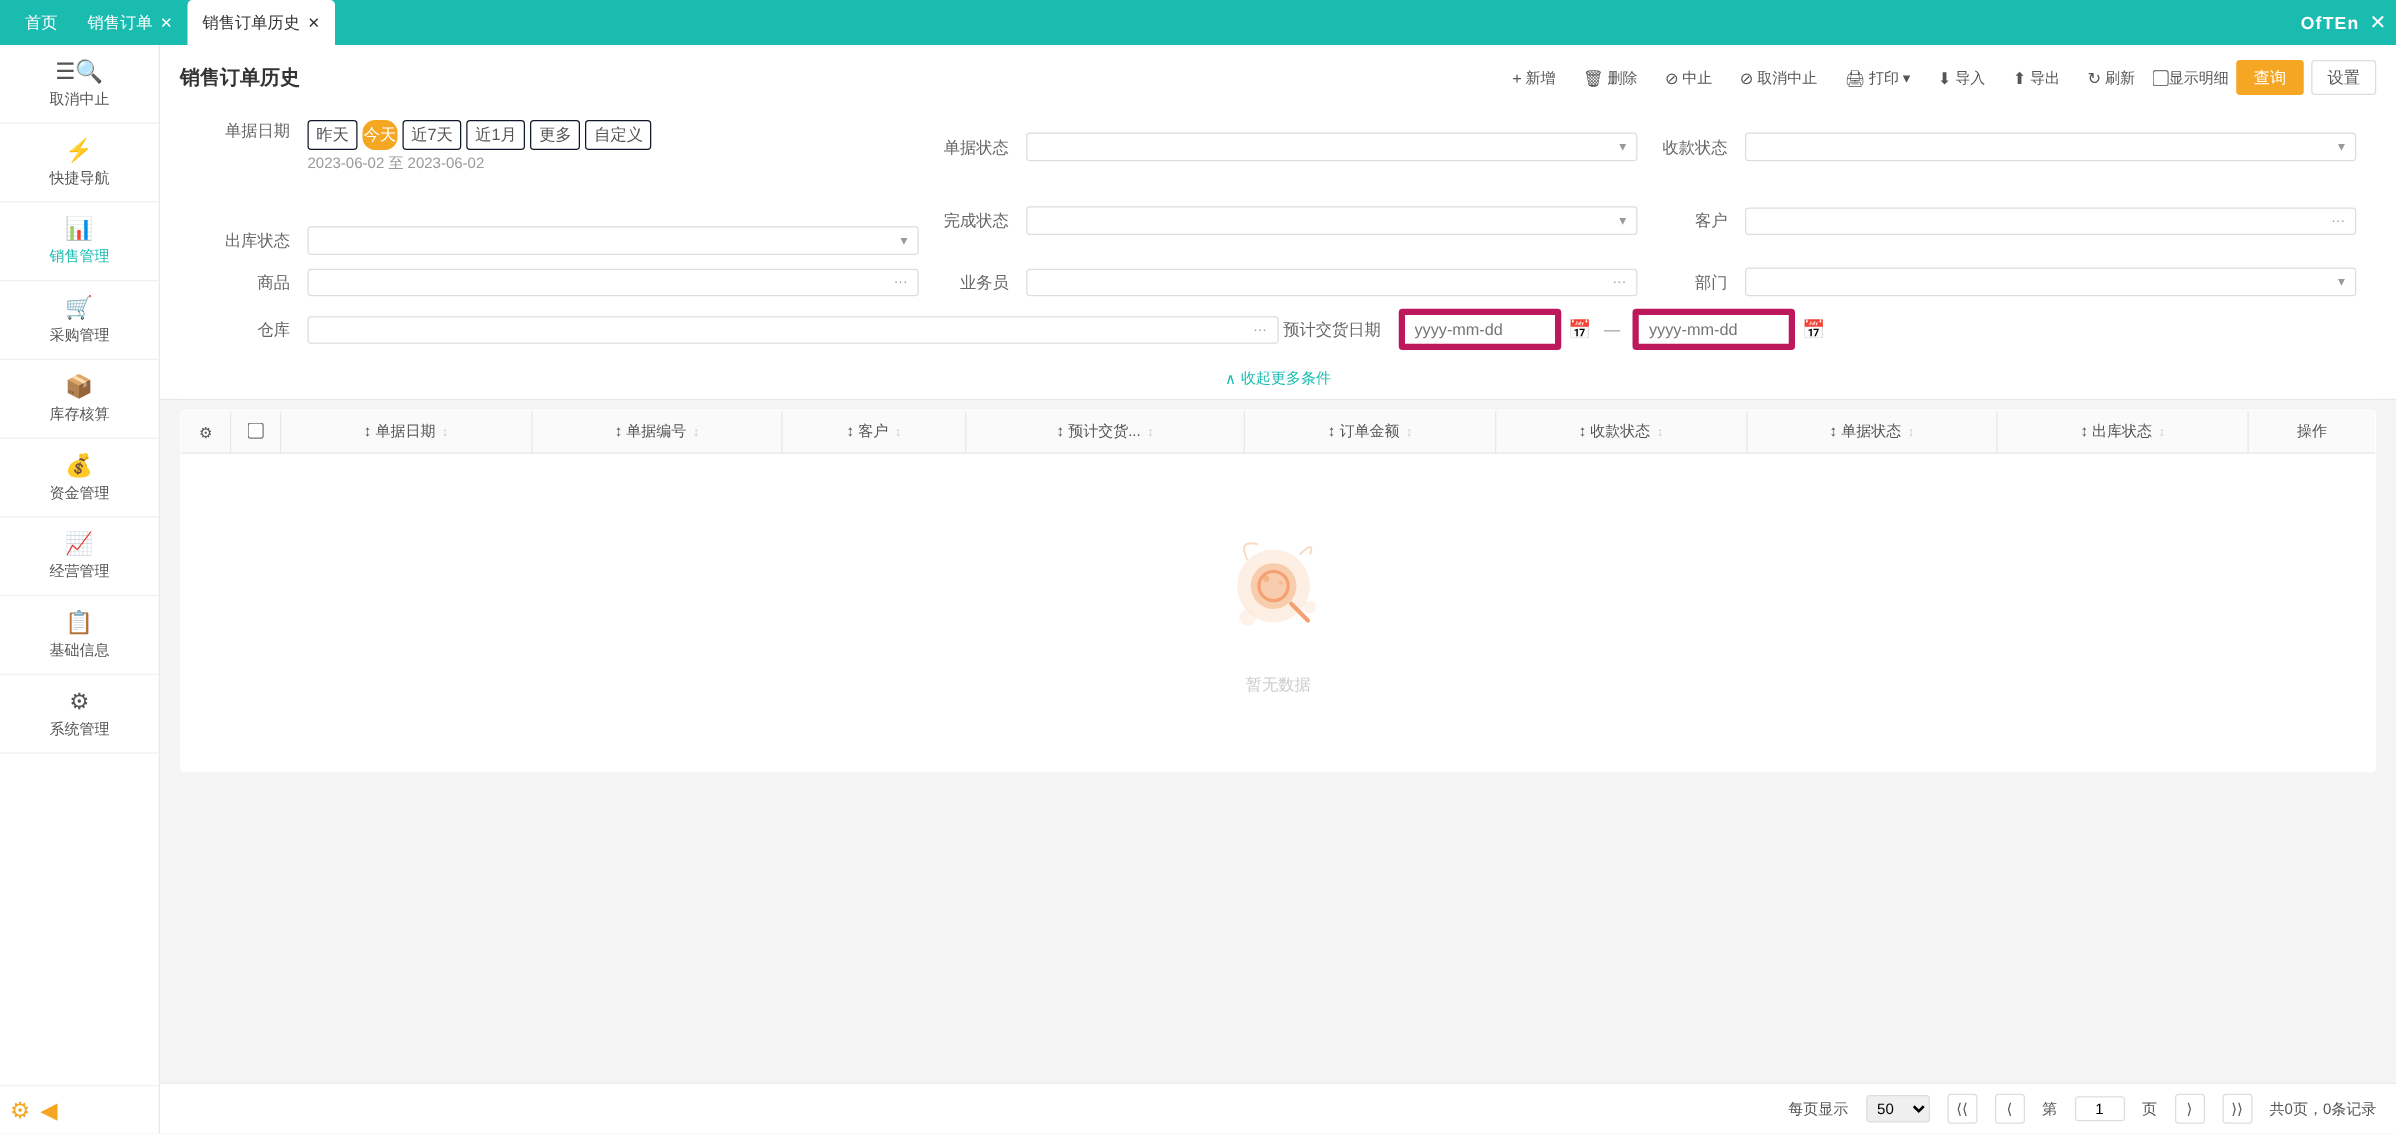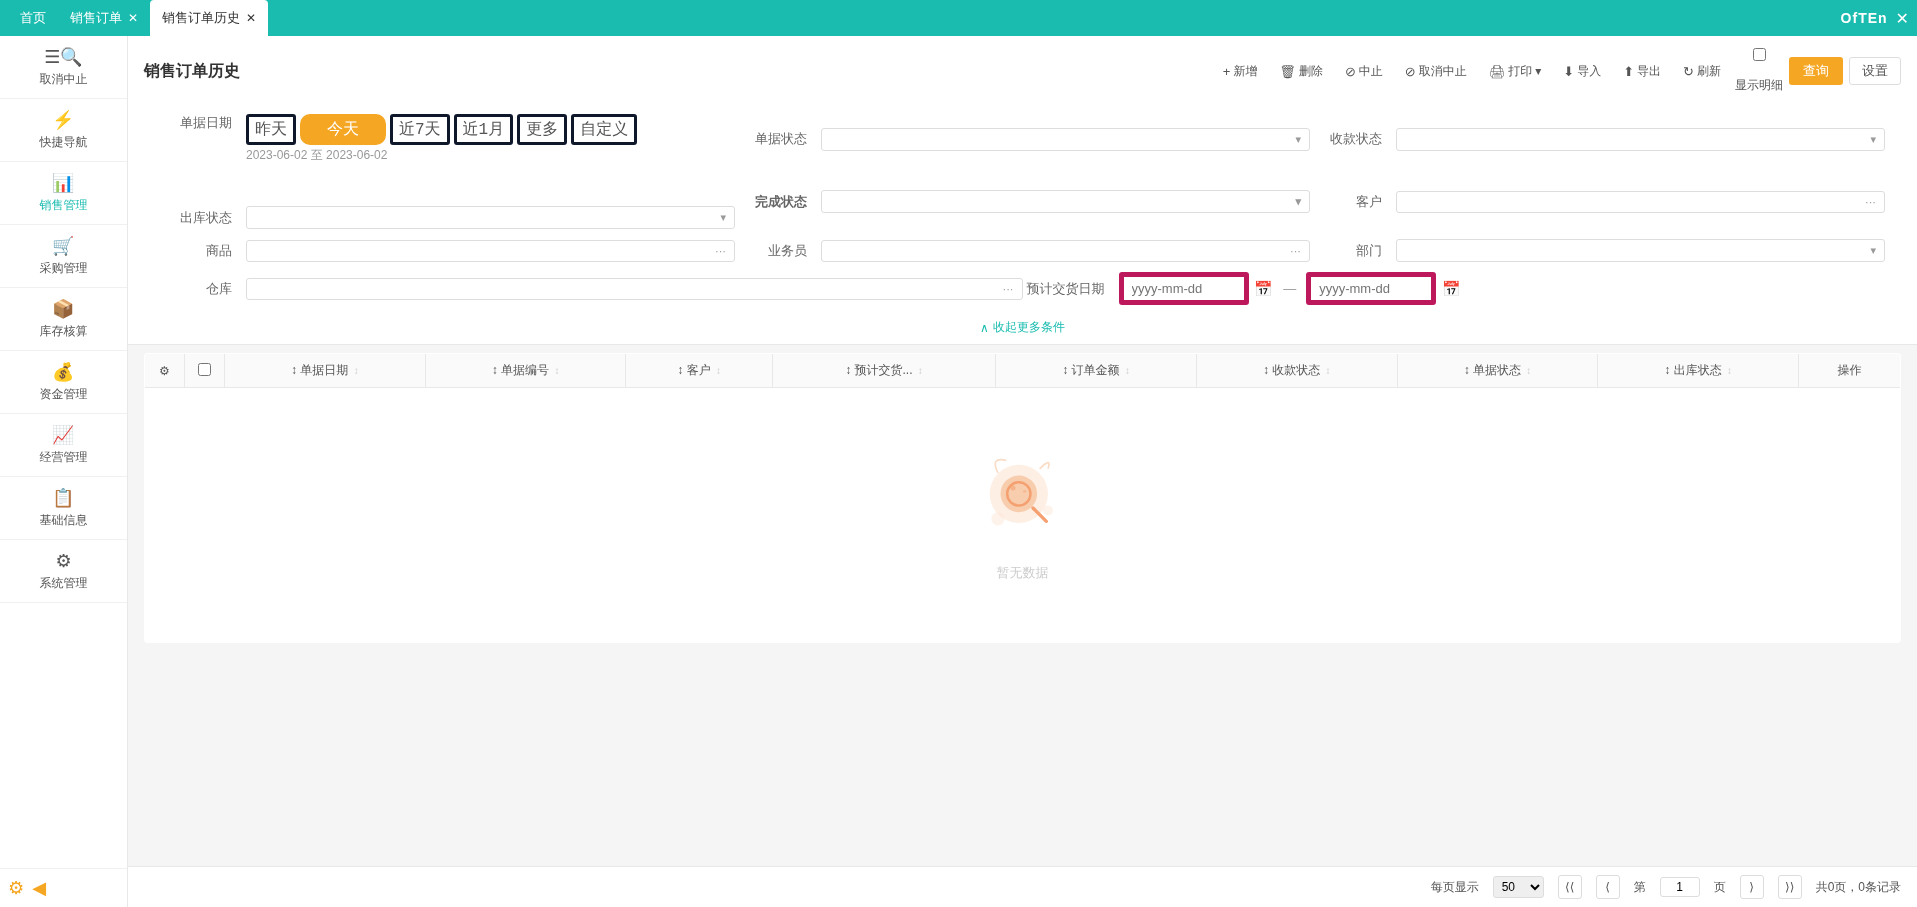--- a/index.html
+++ b/index.html
@@ -160,25 +160,24 @@
       color: #555;
       border: 1px solid #ddd;
       padding: 4px 12px;
       border-radius: 3px;
       cursor: pointer;
       font-size: 13px;
     }
     .checkbox-label {
       display: flex;
       align-items: center;
-      gap: 16px;
-      font-size: 12px;
-      color: #555;
-      cursor: pointer;
-      flex-direction: column;
+      gap: 0;
+      font-size: 12px;
+      color: #555;
+      cursor: pointer;
     }
 
     
     .filter-area {
       padding: 8px 16px 0 16px;
       background: #fff;
     }
     .filter-row {
       display: flex;
       align-items: center;
@@ -193,34 +192,33 @@
       text-align: right;
       padding-right: 8px;
     }
     .date-quick-btns {
       display: flex;
       align-items: center;
       gap: 4px;
     }
     .date-quick-btn {
       padding: 2px 6px;
-      border: 3px solid #0f172a;
-      border-radius: 3px;
-      background: #fff;
-      font-size: 16px;
-      cursor: pointer;
-      color: #555;
-      font-family: Liberation Mono, monospace;
+      border: 1px solid #0f172a;
+      border-radius: 3px;
+      background: #fff;
+      font-size: 13px;
+      cursor: pointer;
+      color: #555;
     }
     .date-quick-btn.active {
       background: #f5a623;
       color: #fff;
       border-color: #f5a623;
       border-radius: 10px;
-      padding: 2px 24px;
+      padding: 2px 0;
     }
     .date-range-text {
       font-size: 12px;
       color: #999;
       margin-top: 2px;
     }
     .filter-select {
       flex: 1;
       border: 1px solid #ddd;
       border-radius: 3px;
@@ -505,21 +503,21 @@
         </div>
 
         <div class="filter-row">
           <div style="display:flex;align-items:center;flex:1;gap:6px;margin-top:32px;">
             <span class="filter-label">出库状态</span>
             <div class="filter-select" style="flex:1;">
               <span></span>
               <span class="arrow">▾</span>
             </div>
           </div>
-          <div style="display:flex;align-items:center;flex:1;gap:6px;font-weight:bold;">
+          <div style="display:flex;align-items:center;flex:1;gap:6px;">
             <span class="filter-label">完成状态</span>
             <div class="filter-select" style="flex:1;">
               <span></span>
               <span class="arrow">▾</span>
             </div>
           </div>
           <div style="display:flex;align-items:center;flex:1;gap:6px;">
             <span class="filter-label">客户</span>
             <div class="filter-select" style="flex:1;">
               <span></span>

